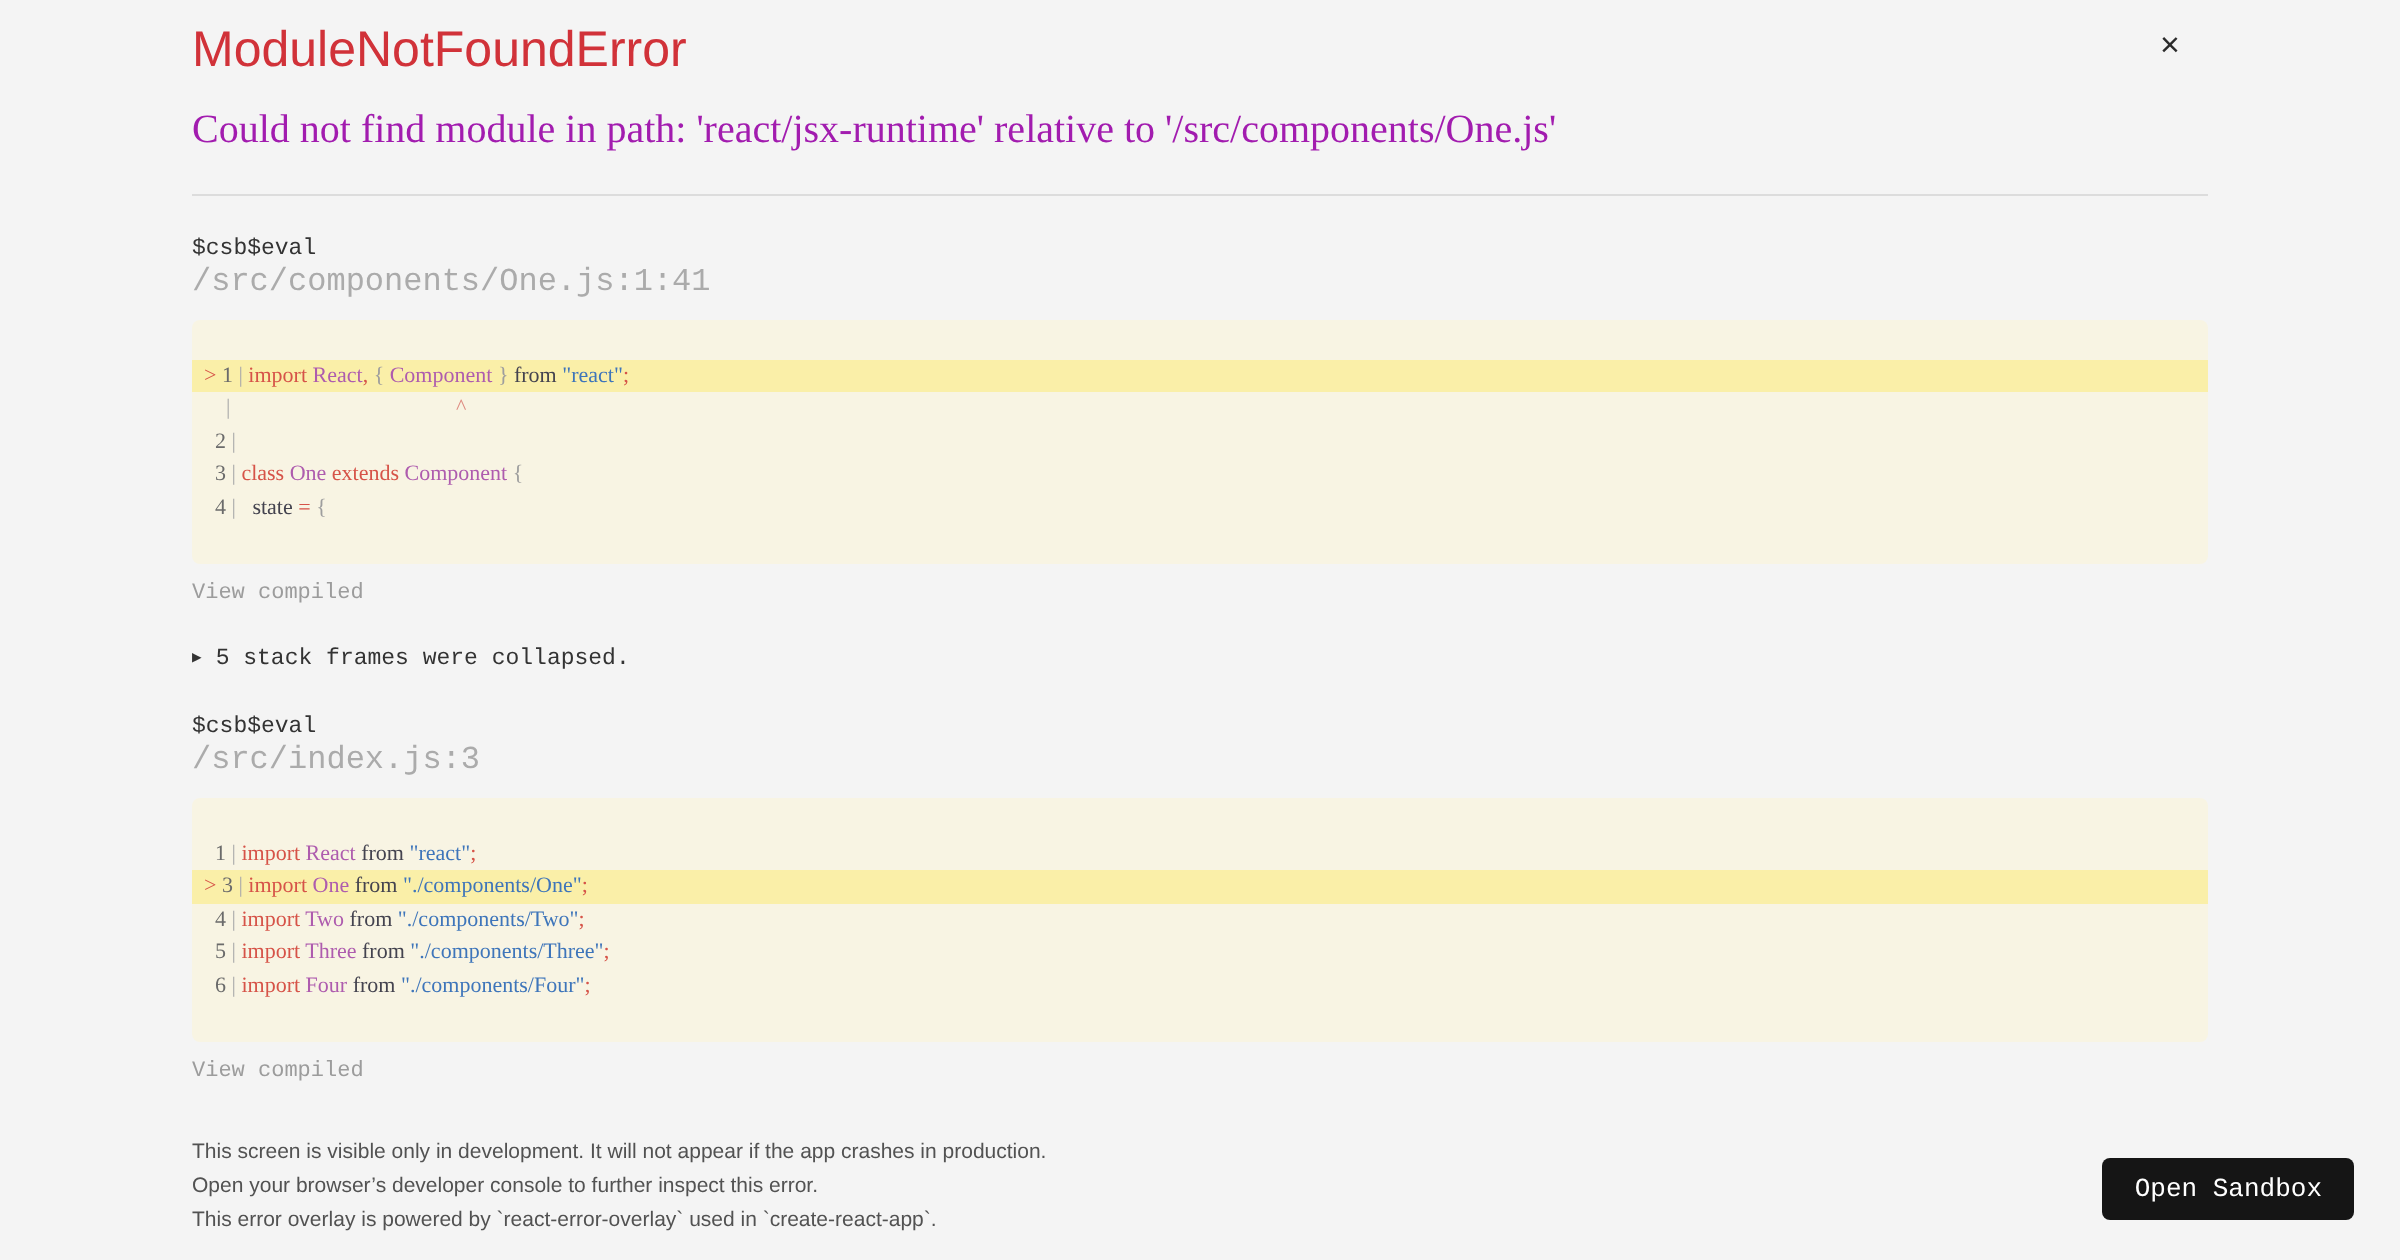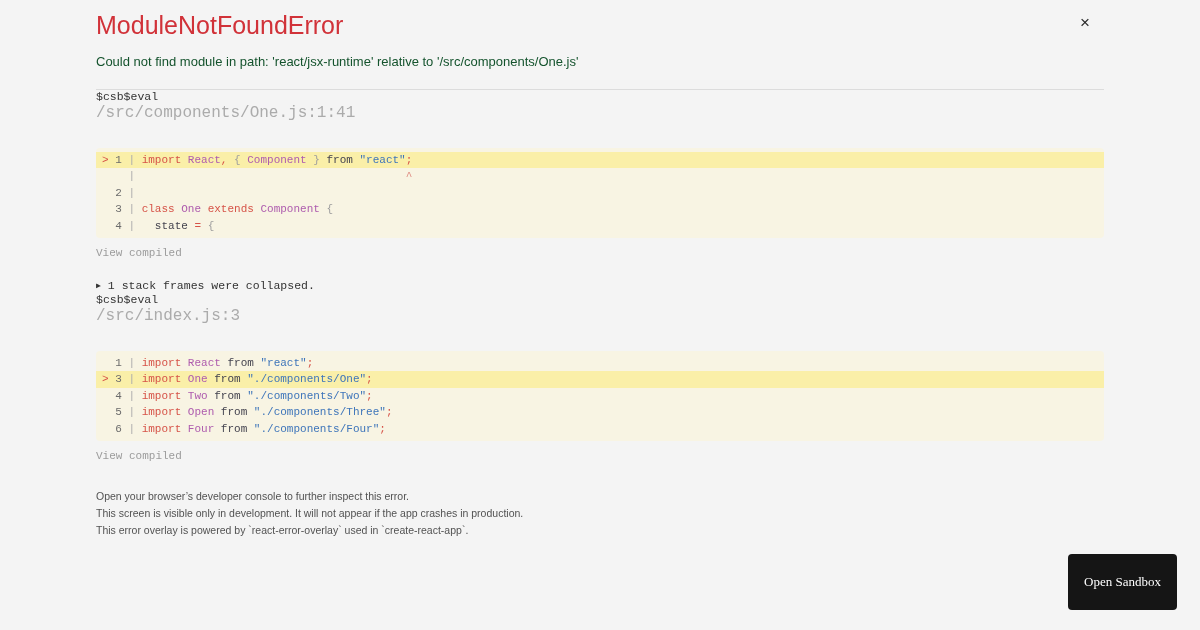--- a/index.html
+++ b/index.html
@@ -12,44 +12,44 @@
   }
   .content { width: 1008px; margin: 0 auto; padding-top: 12px; position: relative; }
 
   .title {
     margin: 0; font-weight: 400; font-size: 25px; line-height: 27px;
     color: var(--title, #d13239);
     font-family: "Liberation Sans", sans-serif;
   }
   .message {
     margin: 15px 0 0; white-space: pre;
-    font-family: Liberation Sans, sans-serif;
-    font-size: 13px; color: #14532d;
+    font-family: Liberation Serif, serif;
+    font-size: 20px; color: #a21caf;
   }
   .divider { border: none; border-top: 1px solid #dcdcdc; margin: 20px 0 0; }
 
   .collapsed {
     margin-top: 19px; cursor: pointer; color: #333333;
     font-family: "Liberation Mono", "DejaVu Sans Mono", monospace; font-size: 11.5px; line-height: 14px;
   }
   .tri { font-size: 8px; vertical-align: 1px; margin-right: 7px; color: #333333; }
 
   .frame-fn {
-    color: #333333;
+    margin-top: 20px; color: #333333;
     font-family: "Liberation Mono", "DejaVu Sans Mono", monospace; font-size: 11.5px; line-height: 14px;
   }
   .frame-loc {
     margin-top: 3px; color: #ababab;
     font-family: "Liberation Mono", "DejaVu Sans Mono", monospace; font-size: 16px; line-height: 13px;
   }
 
   .codeblock {
-    margin-top: 28px; padding: 4px 0;
+    margin-top: 12px; padding: 20px 0;
     background: var(--code_bg, #f8f4e3); border-radius: 4px;
-    font-family: Liberation Mono, monospace;
+    font-family: Liberation Serif, serif;
     font-size: 11px; line-height: 16.4px;
   }
   .code-line { white-space: pre; padding: 0 6px; }
   .code-line.hl { background: var(--code_hl, #faefa8); }
   .g-marker { color: var(--tok_keyword, #d65348); }
   .g-num    { color: #6b6b6b; }
   .g-pipe   { color: #ababab; }
   .tok-k    { color: var(--tok_keyword, #d65348); }
   .tok-cap  { color: var(--tok_cap, #ae5cae); }
   .tok-str  { color: var(--tok_str, #3e75ba); }
@@ -66,22 +66,22 @@
 
   .close-btn {
     position: absolute; top: 14px; left: 1080px;
     background: none; border: none; padding: 0; margin: 0;
     font-size: 17px; line-height: 1; color: #2b2b2b; cursor: pointer;
     font-family: "Liberation Sans", sans-serif;
   }
   .open-sandbox {
     position: absolute; right: 23px; bottom: 20px;
     background: var(--button_bg, #151515); color: var(--button_text, #ffffff);
-    border: none; border-radius: 4px; padding: 20px 16px;
-    font-size: 13px; font-family: Liberation Serif, serif; cursor: pointer;
+    border: none; border-radius: 4px; padding: 8px 16px;
+    font-size: 13px; font-family: Liberation Mono, monospace; cursor: pointer;
   }
 </style>
 </head>
 <body>
 
 <button class="close-btn">×</button>
 
 <div class="content">
   <h1 class="title">ModuleNotFoundError</h1>
   <div class="message">Could not find module in path: 'react/jsx-runtime' relative to '/src/components/One.js'</div>
@@ -97,39 +97,39 @@
       <div class="code-line hl"><span class="g-marker">&gt; </span><span class="g-num">1</span><span class="g-pipe"> | </span><span class="tok-k">import </span><span class="tok-cap">React</span><span class="tok-k">, </span><span class="tok-p">{ </span><span class="tok-cap">Component</span><span class="tok-p"> } </span><span class="tok-t">from </span><span class="tok-str">"react"</span><span class="tok-k">;</span></div>
       <div class="code-line"><span class="g-marker">  </span><span class="g-num"> </span><span class="g-pipe"> | </span><span class="tok-caret">                                        ^</span></div>
       <div class="code-line"><span class="g-marker">  </span><span class="g-num">2</span><span class="g-pipe"> | </span></div>
       <div class="code-line"><span class="g-marker">  </span><span class="g-num">3</span><span class="g-pipe"> | </span><span class="tok-k">class </span><span class="tok-cap">One</span><span class="tok-k"> extends </span><span class="tok-cap">Component</span><span class="tok-p"> {</span></div>
       <div class="code-line"><span class="g-marker">  </span><span class="g-num">4</span><span class="g-pipe"> | </span><span class="tok-t">  state </span><span class="tok-k">=</span><span class="tok-p"> {</span></div>
     </div>
 
   <div class="view-compiled">View compiled</div>
 
   <div class="collapsed">
-    <span class="tri">▶</span><span>1 stack frames were collapsed.</span>
+    <span class="tri">▶</span><span>5 stack frames were collapsed.</span>
   </div>
 
   <div>
     <div class="frame-fn">$csb$eval</div>
     <div class="frame-loc">/src/index.js:3</div>
   </div>
 
   <div class="codeblock">
       <div class="code-line"><span class="g-marker">  </span><span class="g-num">1</span><span class="g-pipe"> | </span><span class="tok-k">import </span><span class="tok-cap">React</span><span class="tok-t"> from </span><span class="tok-str">"react"</span><span class="tok-k">;</span></div>
       <div class="code-line hl"><span class="g-marker">&gt; </span><span class="g-num">3</span><span class="g-pipe"> | </span><span class="tok-k">import </span><span class="tok-cap">One</span><span class="tok-t"> from </span><span class="tok-str">"./components/One"</span><span class="tok-k">;</span></div>
       <div class="code-line"><span class="g-marker">  </span><span class="g-num">4</span><span class="g-pipe"> | </span><span class="tok-k">import </span><span class="tok-cap">Two</span><span class="tok-t"> from </span><span class="tok-str">"./components/Two"</span><span class="tok-k">;</span></div>
-      <div class="code-line"><span class="g-marker">  </span><span class="g-num">5</span><span class="g-pipe"> | </span><span class="tok-k">import </span><span class="tok-cap">Open</span><span class="tok-t"> from </span><span class="tok-str">"./components/Three"</span><span class="tok-k">;</span></div>
+      <div class="code-line"><span class="g-marker">  </span><span class="g-num">5</span><span class="g-pipe"> | </span><span class="tok-k">import </span><span class="tok-cap">Three</span><span class="tok-t"> from </span><span class="tok-str">"./components/Three"</span><span class="tok-k">;</span></div>
       <div class="code-line"><span class="g-marker">  </span><span class="g-num">6</span><span class="g-pipe"> | </span><span class="tok-k">import </span><span class="tok-cap">Four</span><span class="tok-t"> from </span><span class="tok-str">"./components/Four"</span><span class="tok-k">;</span></div>
     </div>
 
   <div class="view-compiled">View compiled</div>
 
 
   <div class="footer">
+    <div>This screen is visible only in development. It will not appear if the app crashes in production.</div>
     <div>Open your browser’s developer console to further inspect this error.</div>
-    <div>This screen is visible only in development. It will not appear if the app crashes in production.</div>
     <div>This error overlay is powered by `react-error-overlay` used in `create-react-app`.</div>
   </div>
 </div>
 
 <button class="open-sandbox">Open Sandbox</button>
 
 </body></html>

